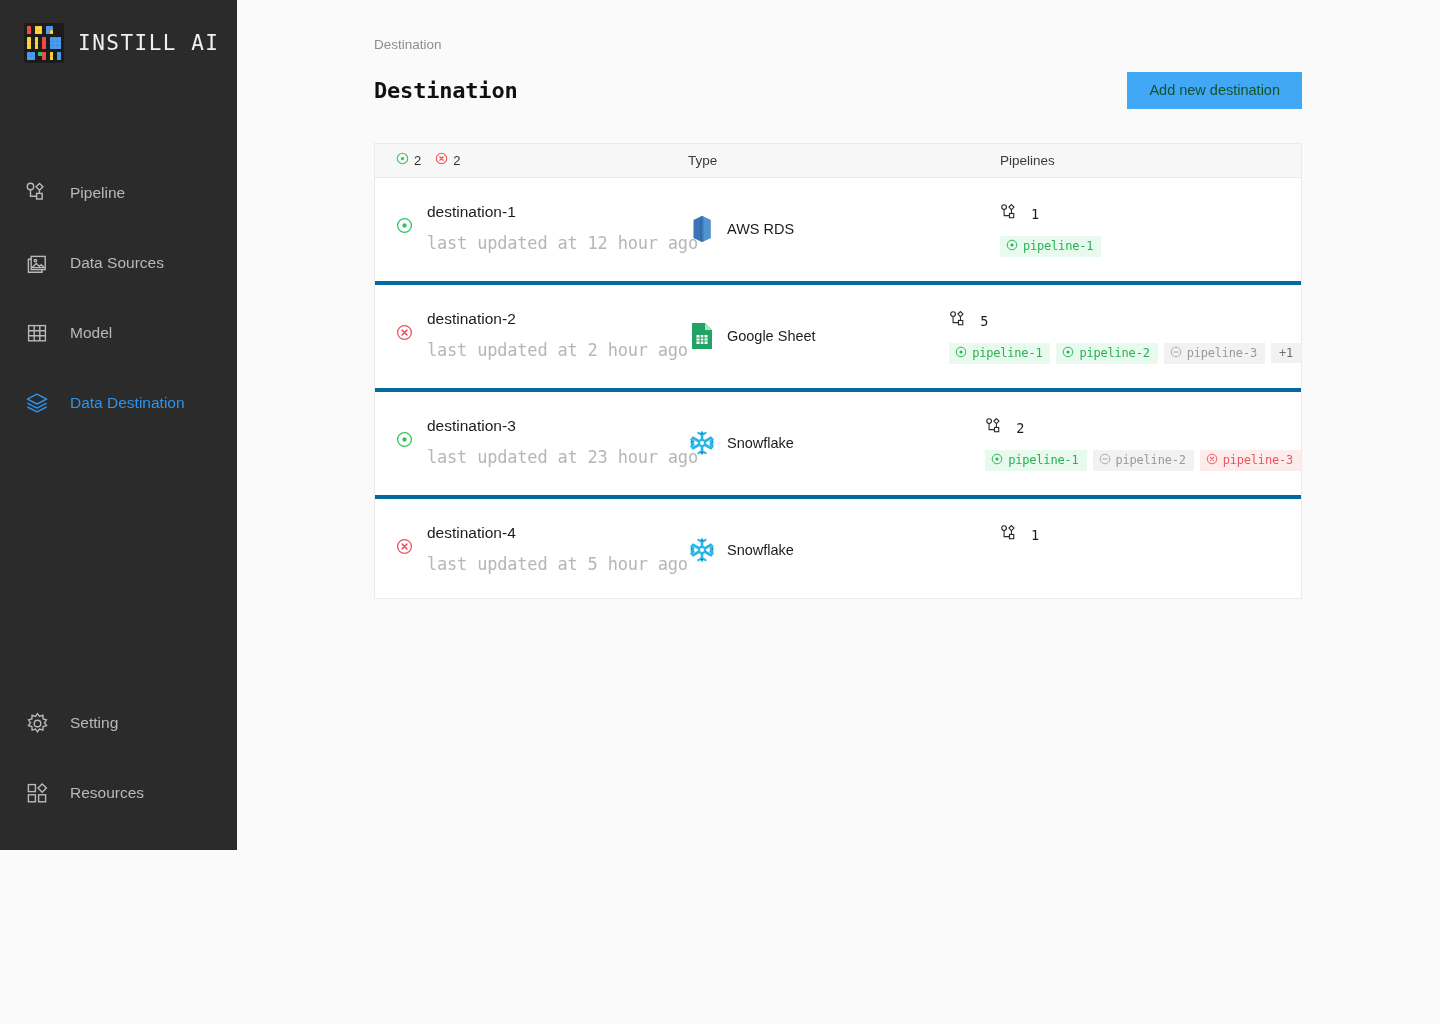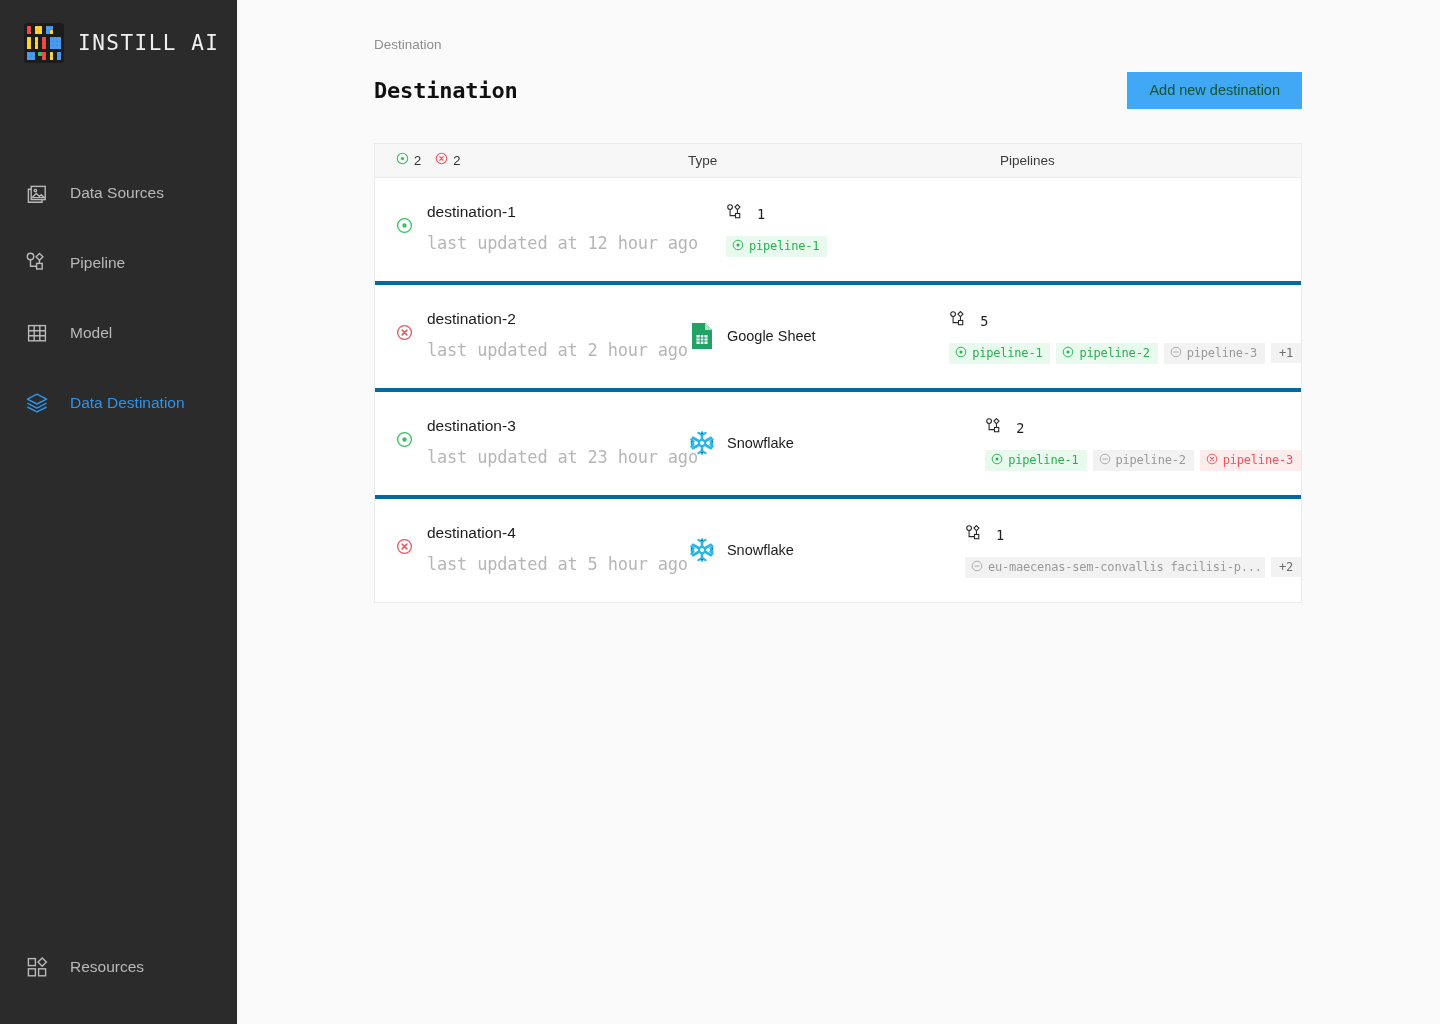--- a/index.html
+++ b/index.html
@@ -16,21 +16,21 @@
     color: #1A1A1A;
     -webkit-font-smoothing: antialiased;
   }
 
   .app { display: flex; width: 1440px; height: 1024px; }
 
   
   .sidebar {
     width: 237px;
     min-width: 237px;
-    height: 1024px;
+    height: 850px;
     background: #2B2B2B;
     display: flex;
     flex-direction: column;
     position: relative;
   }
 
   .logo-row {
     display: flex;
     align-items: center;
     gap: 14px;
@@ -283,40 +283,40 @@
           <i style="background: rgb(74, 155, 240);"></i>
         </div>
       <div class="logo-text">INSTILL AI</div>
     </div>
 
     <nav class="nav-top">
 
       <div class="nav-item">
         <span class="ico">
           <svg width="24" height="24" viewBox="0 0 24 24" fill="none" stroke="#B9B9B9" stroke-width="1.4">
-            <rect x="6.2" y="5.4" width="14" height="13.2"></rect>
-            <path d="M6.2 8.2 H3.4 V21.2 H17 V18.6"></path>
-            <circle cx="10.4" cy="9.6" r="1.2"></circle>
-            <path d="M7.2 16.6 L11.3 12.4 L14.4 15.4 L16.2 13.8 L19.2 16.6 Z"></path>
-          </svg>
-        </span>
-        <span class="nav-label">Data Sources</span>
-      </div>
-
-      <div class="nav-item">
-        <span class="ico">
-          <svg width="24" height="24" viewBox="0 0 24 24" fill="none" stroke="#B9B9B9" stroke-width="1.4">
             <circle cx="5.5" cy="5.5" r="3.2"></circle>
             <path d="M14.5 2.4 L17.9 5.8 L14.5 9.2 L11.1 5.8 Z"></path>
             <rect x="11.6" y="12.4" width="5.6" height="5.6"></rect>
             <path d="M5.5 8.7 V15.2 H11.6"></path>
             <path d="M14.4 9.2 V12.4"></path>
           </svg>
         </span>
         <span class="nav-label">Pipeline</span>
+      </div>
+
+      <div class="nav-item">
+        <span class="ico">
+          <svg width="24" height="24" viewBox="0 0 24 24" fill="none" stroke="#B9B9B9" stroke-width="1.4">
+            <rect x="6.2" y="5.4" width="14" height="13.2"></rect>
+            <path d="M6.2 8.2 H3.4 V21.2 H17 V18.6"></path>
+            <circle cx="10.4" cy="9.6" r="1.2"></circle>
+            <path d="M7.2 16.6 L11.3 12.4 L14.4 15.4 L16.2 13.8 L19.2 16.6 Z"></path>
+          </svg>
+        </span>
+        <span class="nav-label">Data Sources</span>
       </div>
 
       <div class="nav-item">
         <span class="ico">
           <svg width="24" height="24" viewBox="0 0 24 24" fill="none" stroke="#B9B9B9" stroke-width="1.4">
             <rect x="3.6" y="4.6" width="16.8" height="15.2"></rect>
             <path d="M3.6 9.7 H20.4 M3.6 14.8 H20.4 M9.2 4.6 V19.8 M14.8 4.6 V19.8"></path>
           </svg>
         </span>
         <span class="nav-label">Model</span>
@@ -330,20 +330,29 @@
             <path d="M3.4 17.0 L13 21.9 L22.6 17.0"></path>
           </svg>
         </span>
         <span class="nav-label">Data Destination</span>
       </div>
 
     </nav>
 
     <nav class="nav-bottom">
 
+      <div class="nav-item">
+        <span class="ico">
+          <svg width="25" height="25" viewBox="0 0 25 25" fill="none" stroke="#B9B9B9" stroke-width="1.4">
+            <circle cx="12.5" cy="12.5" r="3.3"></circle>
+            <path d="M12.5 2.6 L14.5 5.4 L17.9 4.3 L18.1 7.9 L21.5 8.8 L19.5 11.7 L21.5 14.6 L18.1 15.5 L17.9 19.1 L14.5 18.0 L12.5 20.8 L10.5 18.0 L7.1 19.1 L6.9 15.5 L3.5 14.6 L5.5 11.7 L3.5 8.8 L6.9 7.9 L7.1 4.3 L10.5 5.4 Z"></path>
+          </svg>
+        </span>
+        <span class="nav-label">Setting</span>
+      </div>
 
       <div class="nav-item">
         <span class="ico">
           <svg width="24" height="24" viewBox="0 0 24 24" fill="none" stroke="#B9B9B9" stroke-width="1.4">
             <rect x="3.4" y="3.6" width="7" height="7"></rect>
             <path d="M17.2 2.9 L21.4 7.1 L17.2 11.3 L13 7.1 Z"></path>
             <rect x="3.4" y="13.8" width="7" height="7"></rect>
             <rect x="13.6" y="13.8" width="7" height="7"></rect>
           </svg>
         </span>
@@ -395,20 +404,32 @@
       <span class="dotico"><svg width="17" height="17" viewBox="0 0 18 18">
                   <circle cx="9" cy="9" r="7.3" fill="none" stroke="#2FC55E" stroke-width="1.4"></circle>
                   <circle cx="9" cy="9" r="2.3" fill="#2FC55E"></circle>
                 </svg></span>
       <span>
         <div class="dest-name">destination-1</div>
         <div class="dest-sub">last updated at 12 hour ago</div>
       </span>
     </div>
 
+    <div class="col-type">
+      <div class="type-cell">
+        <span class="type-ico">
+                  <svg width="26" height="28" viewBox="0 0 26 28">
+      <path d="M13 1 L21.5 5 V23 L13 27 L4.5 23 V5 Z" fill="#3C73B9"></path>
+      <path d="M13 1 L21.5 5 V23 L13 27 Z" fill="#5294CF"></path>
+      <rect x="11.2" y="1.4" width="3.4" height="25.2" fill="#2E5E9E" opacity="0.45"></rect>
+    </svg>
+                </span>
+        <span class="type-label">AWS RDS</span>
+      </div>
+    </div>
 
     <div class="col-pipe">
       <div class="pipe-cell">
         <div class="pipe-count">
           <span><svg width="18" height="18" viewBox="0 0 22 22" fill="none" stroke="#2B2B2B" stroke-width="1.35">
   <circle cx="5" cy="5" r="2.9"></circle>
   <path d="M14 1.9 L17.1 5 L14 8.1 L10.9 5 Z"></path>
   <rect x="11.6" y="12.8" width="5.2" height="5.2"></rect>
   <path d="M5 7.9 V15.4 H11.6"></path>
   <path d="M14 8.1 V12.8"></path>
@@ -607,30 +628,20 @@
         <div class="pipe-count">
           <span><svg width="18" height="18" viewBox="0 0 22 22" fill="none" stroke="#2B2B2B" stroke-width="1.35">
   <circle cx="5" cy="5" r="2.9"></circle>
   <path d="M14 1.9 L17.1 5 L14 8.1 L10.9 5 Z"></path>
   <rect x="11.6" y="12.8" width="5.2" height="5.2"></rect>
   <path d="M5 7.9 V15.4 H11.6"></path>
   <path d="M14 8.1 V12.8"></path>
 </svg></span>
           <span class="num">1</span>
         </div>
-        <div class="tags">
-    <span class="tag grey wide">
-      <span><svg width="12" height="12" viewBox="0 0 16 16">
-                        <circle cx="8" cy="8" r="6.4" fill="none" stroke="#A8A8A8" stroke-width="1.25"></circle>
-                        <path d="M5.2 8 H10.8" stroke="#A8A8A8" stroke-width="1.4" stroke-linecap="round"></path>
-                      </svg></span>
-      <span>eu-maecenas-sem-convallis facilisi-p...</span>
-    </span>
-                  <span class="tag plus">+2</span>
-                </div>
       </div>
     </div>
           </div>
         </div>
 
     </div>
   </main>
 </div>
 
 </body></html>

